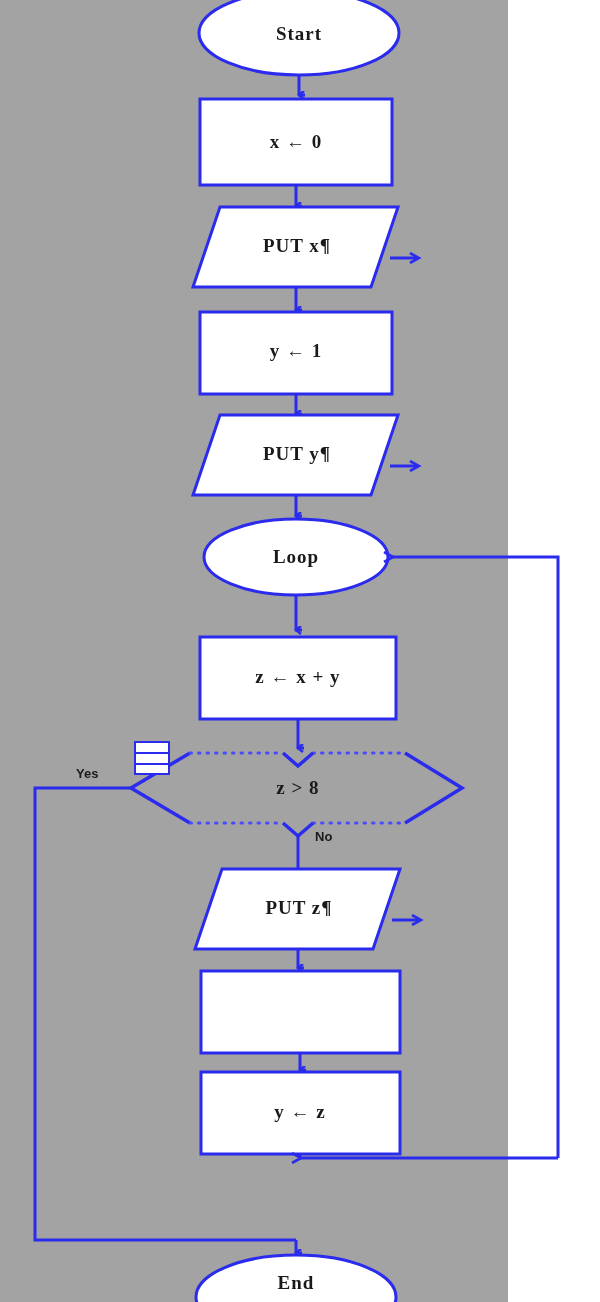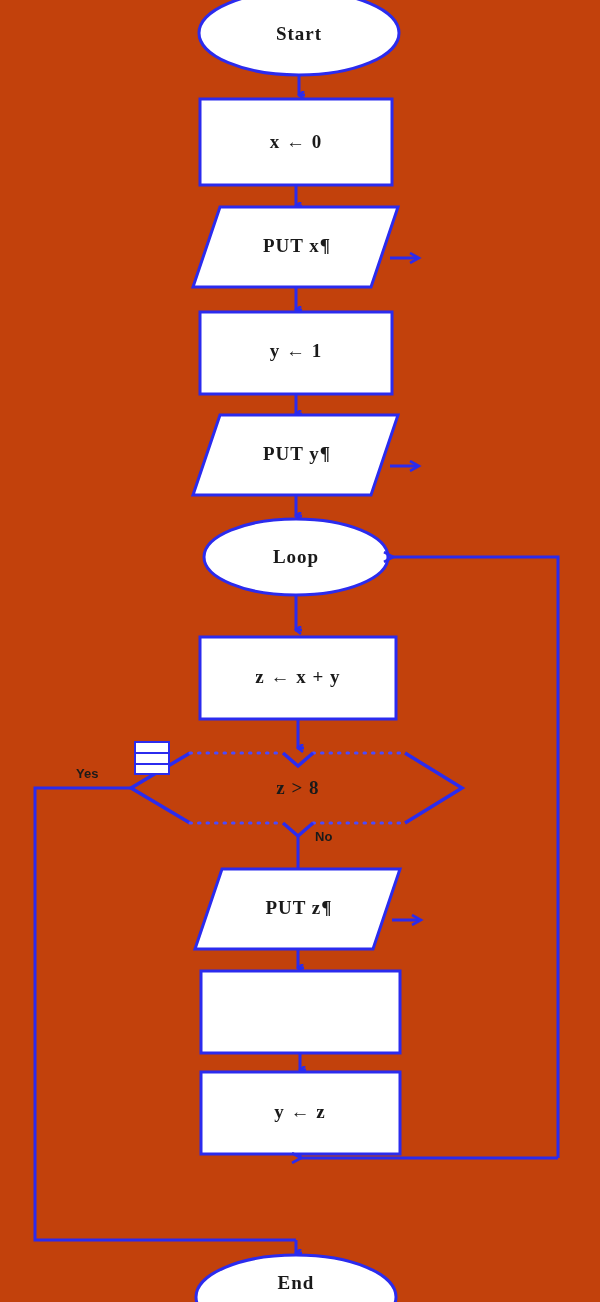--- a/index.html
+++ b/index.html
@@ -8,23 +8,23 @@
     background: #ffffff;
   }
   body {
     width: 600px;
     height: 1302px;
     overflow: hidden;
     font-family: "Liberation Serif", serif;
   }
   #flowchart-root {
     position: relative;
-    width: 600px;
+    width: 508px;
     height: 1302px;
-    background: #c2410c;
+    background: #a3a3a3;
   }
   svg.fc {
     display: block;
     width: 600px;
     height: 1302px;
   }
   .node-text {
     font-family: "Liberation Serif", serif;
     font-size: 19px;
     font-weight: 700;

